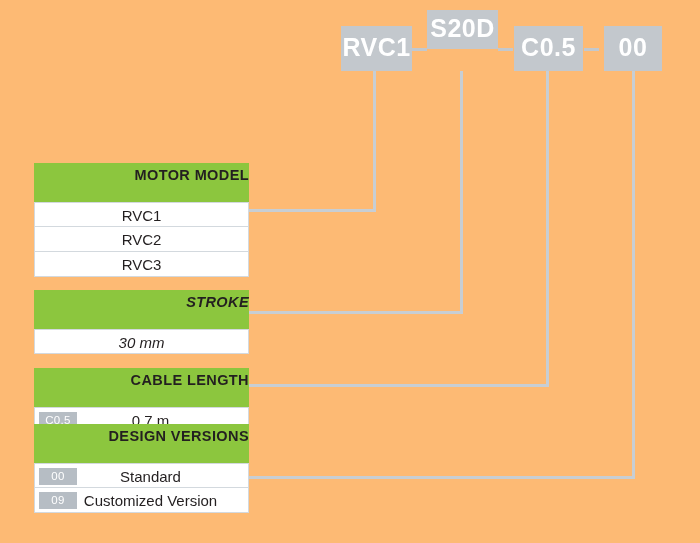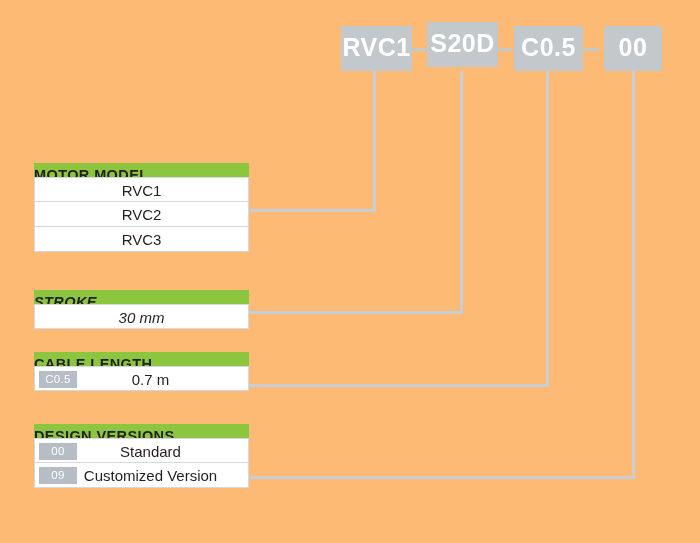--- a/index.html
+++ b/index.html
@@ -60,22 +60,22 @@
     width: 215px;
     box-sizing: border-box;
     background: #ffffff;
   }
   .t-head {
     background: #8cc63e;
     color: #231f20;
     font-weight: bold;
     font-size: 14.5px;
     letter-spacing: 0.4px;
-    text-align: left;
-    height: 14px;
+    text-align: right;
+    height: 39px;
     line-height: 24px;
     box-sizing: border-box;
   }
   .t-row {
     position: relative;
     height: 25px;
     line-height: 25px;
     border: 1px solid #d3d9de;
     border-top: none;
     box-sizing: border-box;
@@ -108,21 +108,21 @@
     text-align: center;
     letter-spacing: 0.3px;
   }
 </style>
 </head>
 <body>
 
 <div id="canvas">
   <div id="blocks-layer">
       <div class="code-block" style="left: 341px; top: 26px; width: 71px; height: 45px;">RVC1</div>
-      <div class="code-block" style="left: 427px; top: 22px; width: 71px; height: 45px;">S20D</div>
+      <div class="code-block" style="left: 427px; top: 10px; width: 71px; height: 39px;">S20D</div>
       <div class="code-block" style="left: 514px; top: 26px; width: 69px; height: 45px;">C0.5</div>
       <div class="code-block" style="left: 604px; top: 26px; width: 58px; height: 45px;">00</div>
       <div class="sep" style="left: 412px; top: 48px;"></div>
       <div class="sep" style="left: 498px; top: 48px;"></div>
       <div class="sep" style="left: 584px; top: 48px;"></div>
     </div>
   <div id="leaders-layer">
       <div class="lead-v" style="left: 373px; top: 71px; height: 140px;"></div>
       <div class="lead-h" style="left: 249px; top: 209px; width: 127px;"></div>
       <div class="lead-v" style="left: 460px; top: 71px; height: 242px;"></div>
@@ -144,21 +144,21 @@
         <div class="t-row">
           <span class="label">RVC3</span>
         </div>
       </div>
       <div class="table" style="top: 290px; font-style: italic;">
         <div class="t-head">STROKE</div>
         <div class="t-row first">
           <span class="label">30 mm</span>
         </div>
       </div>
-      <div class="table" style="top: 352px;">
+      <div class="table" style="top: 368px;">
         <div class="t-head">CABLE LENGTH</div>
         <div class="t-row first with-badge">
           <span class="badge">C0.5</span>
           <span class="label">0.7 m</span>
         </div>
       </div>
       <div class="table" style="top: 424px;">
         <div class="t-head">DESIGN VERSIONS</div>
         <div class="t-row first with-badge">
           <span class="badge">00</span>

